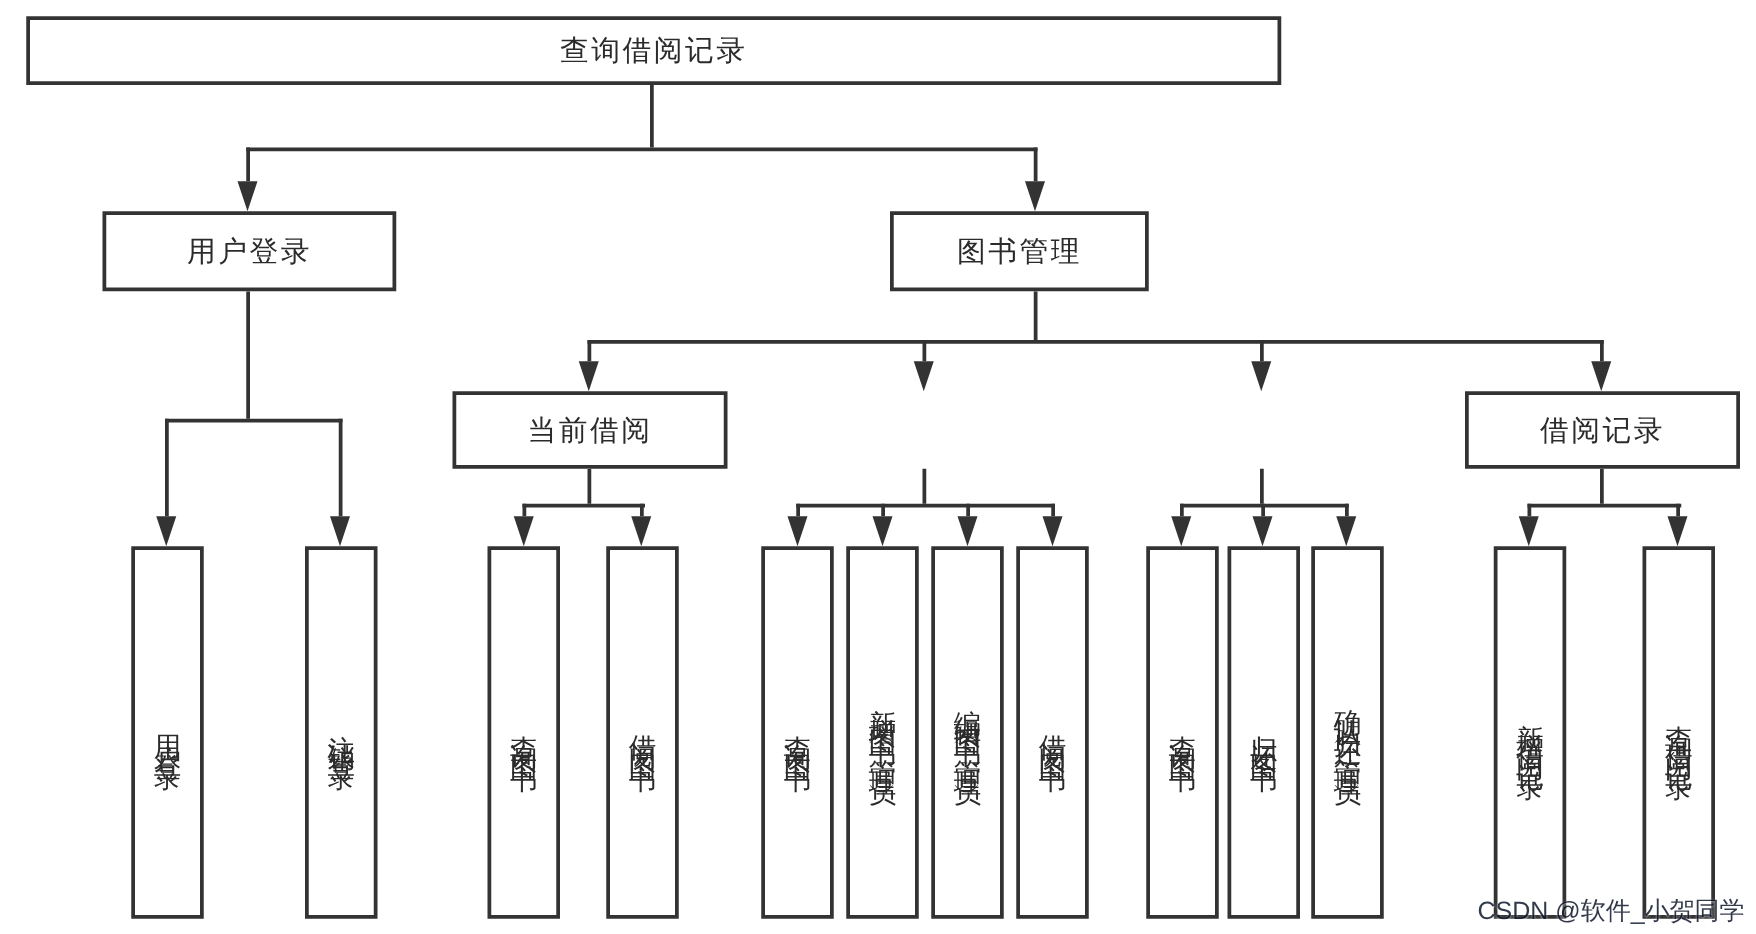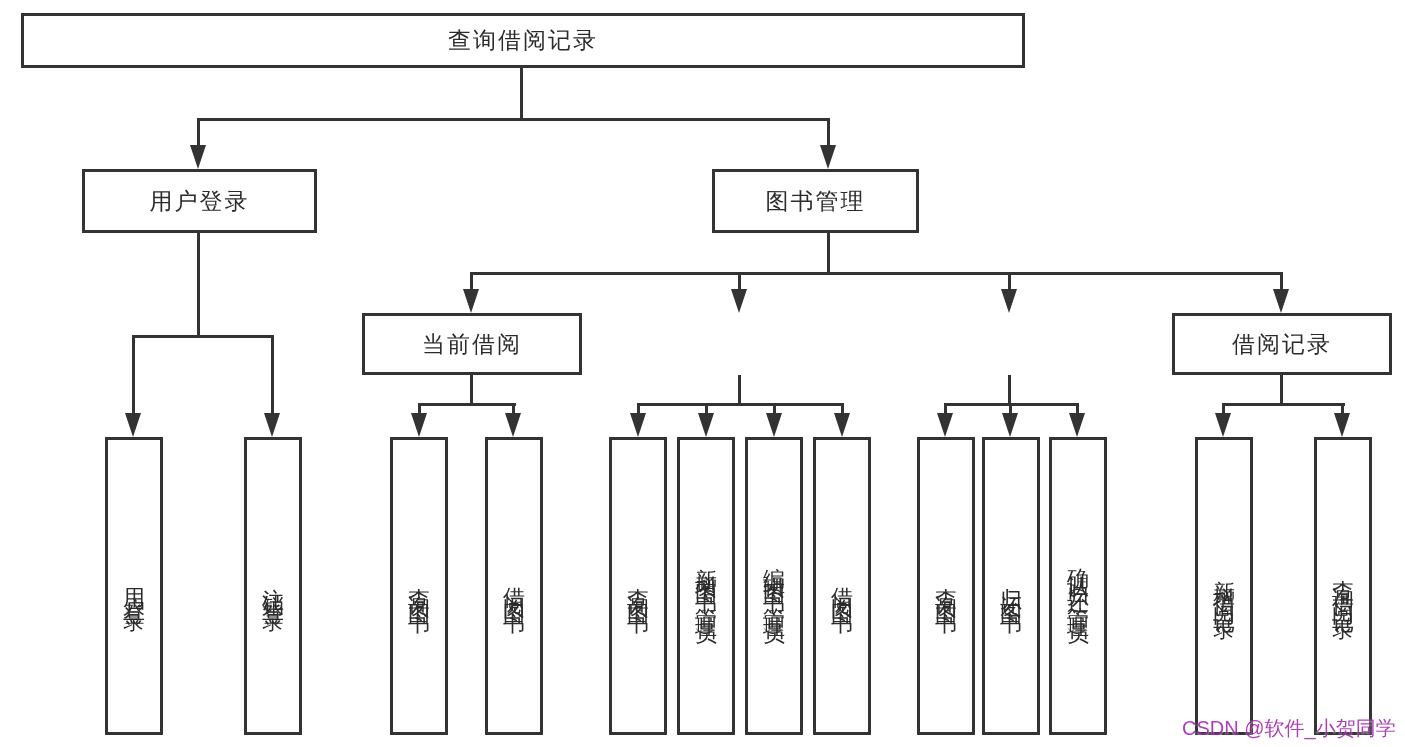--- a/index.html
+++ b/index.html
@@ -18,21 +18,21 @@
   }
   .hl{position:absolute;height:3px;background:#333333;}
   .vl{position:absolute;width:3px;background:#333333;}
   .arrow{
     position:absolute;width:0;height:0;
     border-left:8px solid transparent;border-right:8px solid transparent;
     border-top:24px solid #333333;
   }
   .watermark{
     position:absolute;left:1182px;top:715px;z-index:5;
-    font-size:20px;color:#a21caf;opacity:0.85;white-space:nowrap;
+    font-size:20px;color:#0f172a;opacity:0.85;white-space:nowrap;
     text-shadow:0 1px 2px rgba(255,255,255,0.9);
   }
 </style>
 </head>
 <body>
 
 <div class="canvas">
 
   <div class="vl" style="left:520px;top:68px;height:50px"></div>
   <div class="hl" style="left:197px;top:118px;width:633px"></div>

